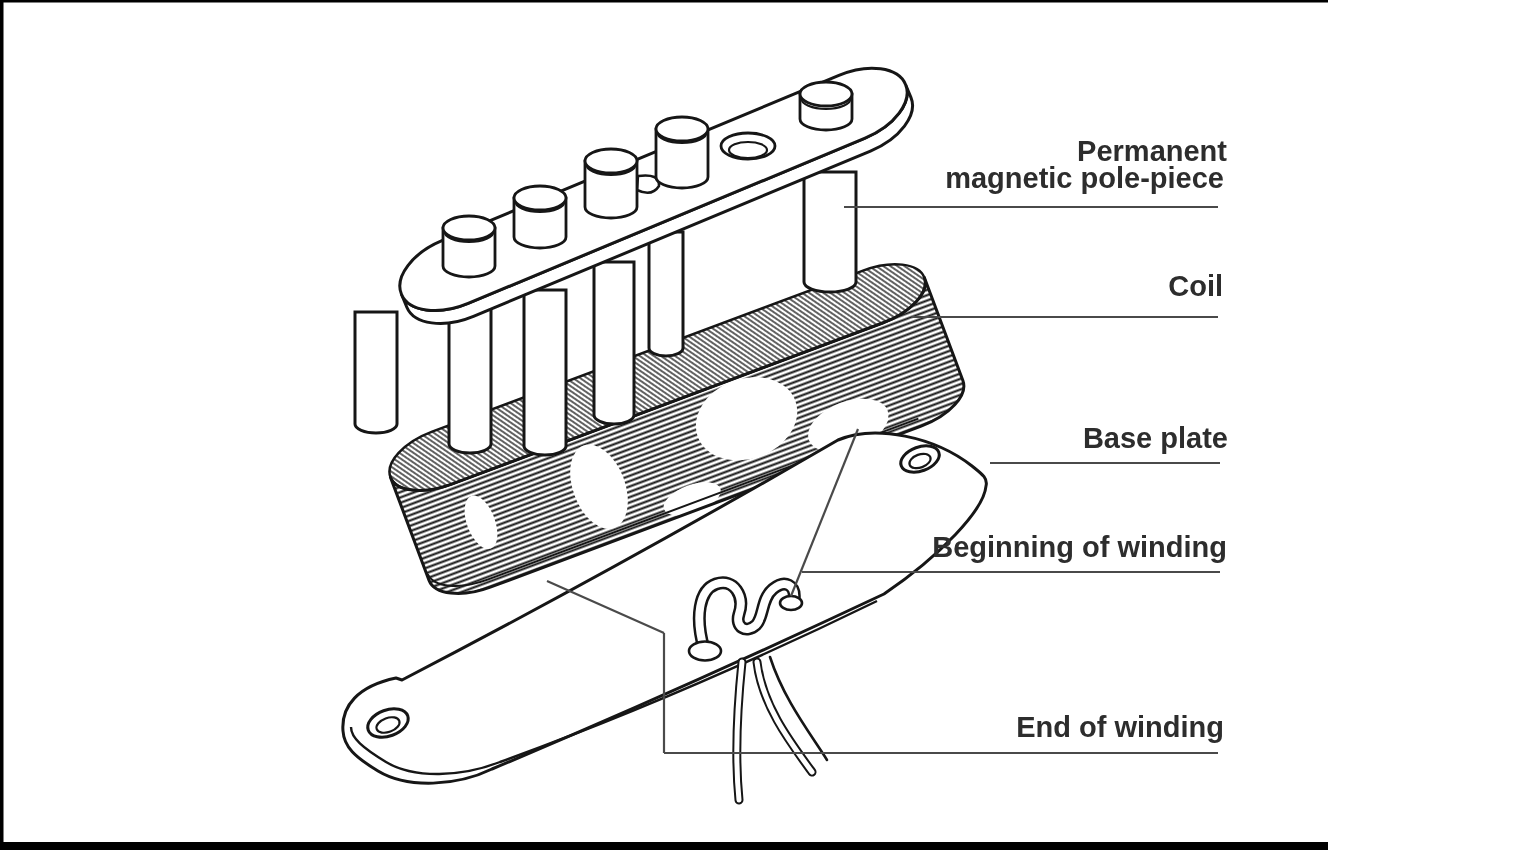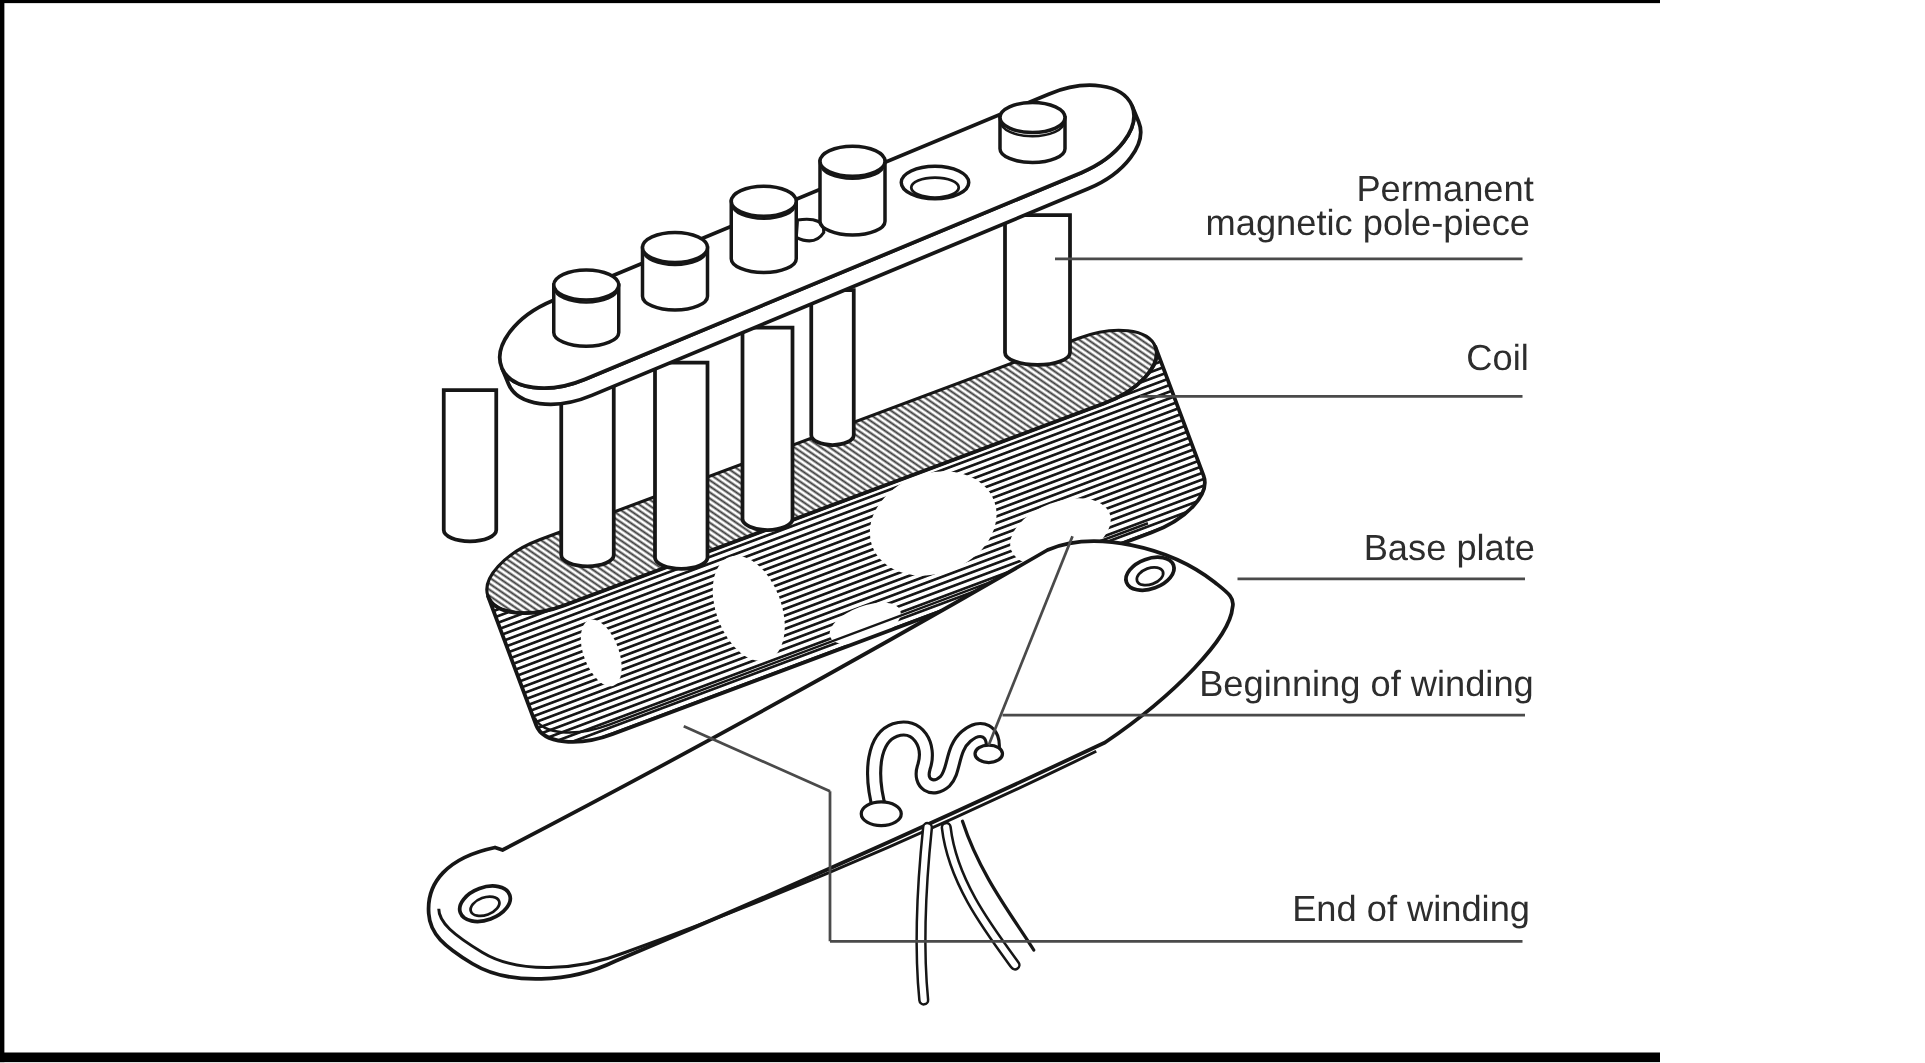--- a/index.html
+++ b/index.html
@@ -1,17 +1,17 @@
 <!DOCTYPE html>
 <html><head>
 <meta charset="utf-8">
 <title>Diagram</title>
 <style>
   html,body{margin:0;padding:0;background:#ffffff;}
-  .page{position:relative;width:1328px;height:850px;background:#fff;overflow:hidden;}
+  .page{position:relative;width:1328px;height:850px;background:#fff;overflow:hidden;font-weight:bold;}
   svg{position:absolute;left:0;top:0;}
   .lbl{font-family:"Liberation Sans",sans-serif;font-size:29px;fill:#2d2d2d;}
 </style>
 </head>
 <body>
 
 <div class="page">
 <svg width="1540" height="850" viewBox="0 0 1540 850">
 
   <defs>

